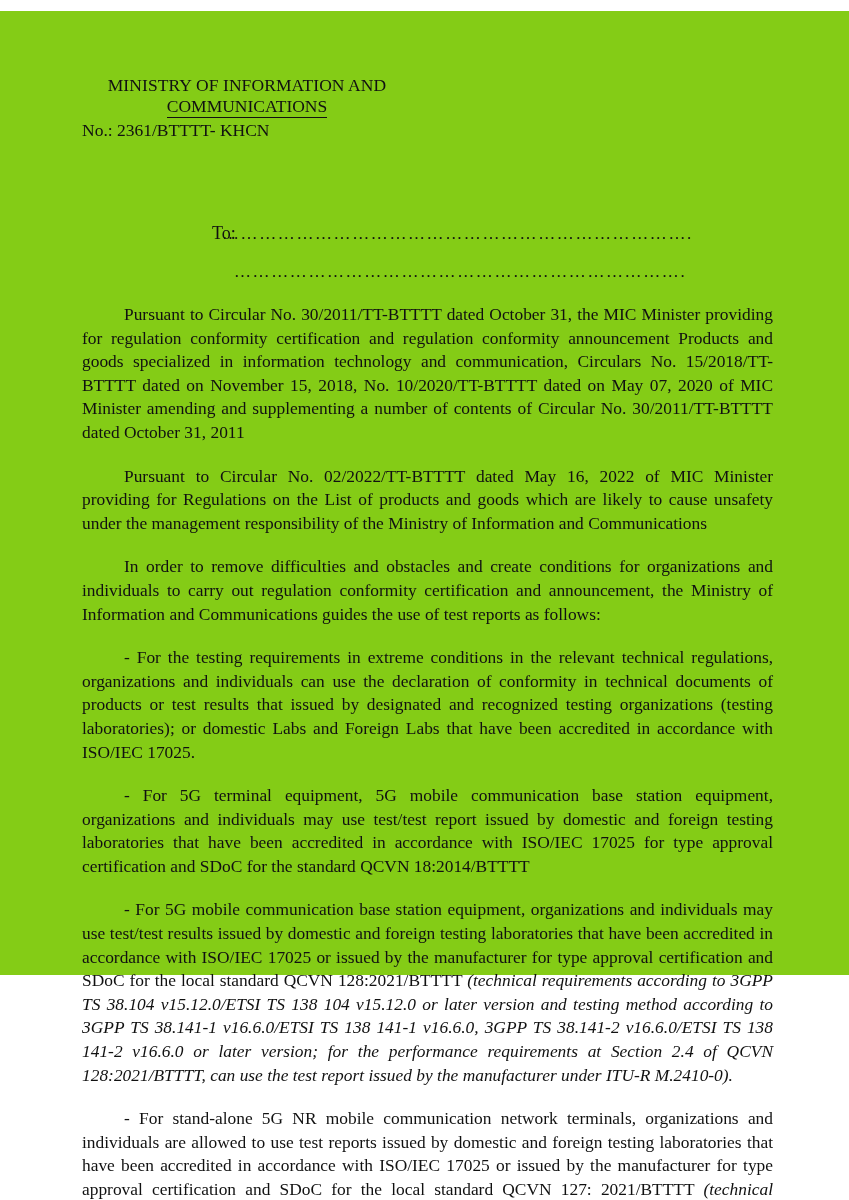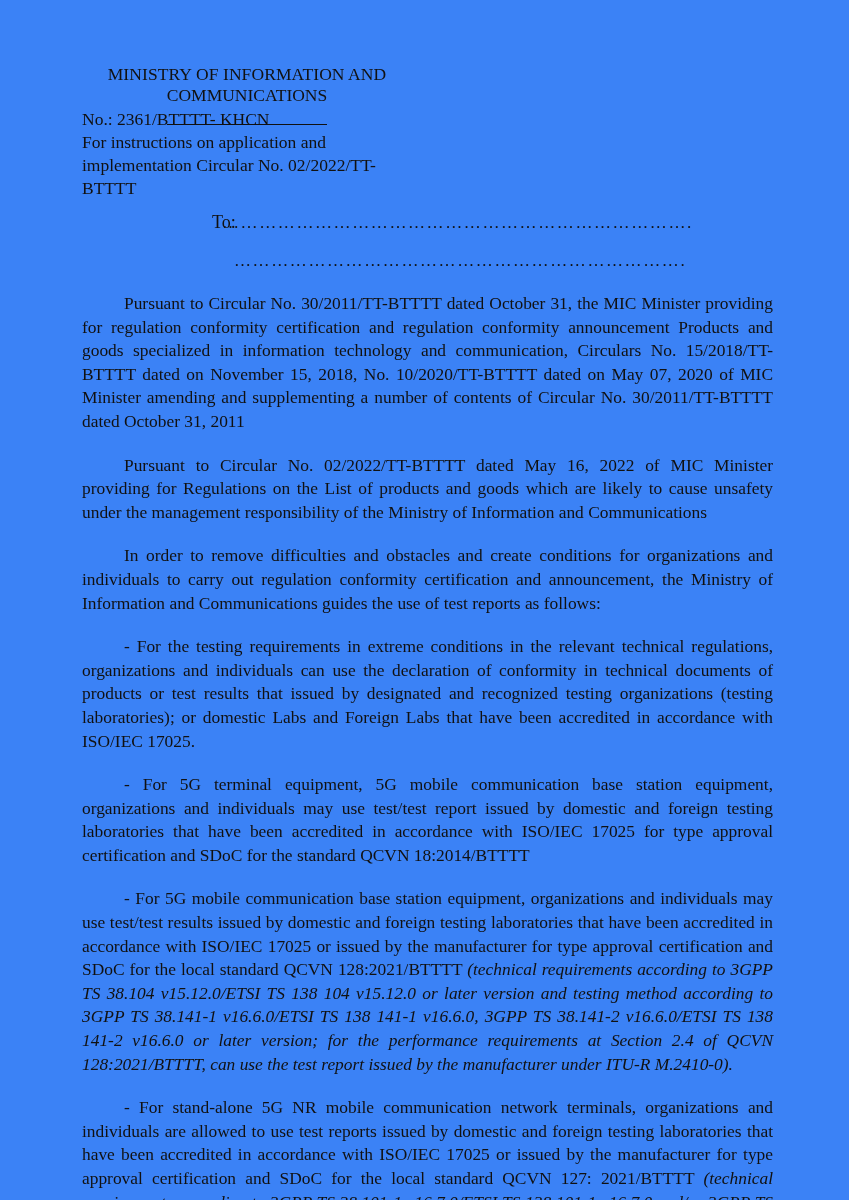--- a/index.html
+++ b/index.html
@@ -11,24 +11,24 @@
     width: 849px;
     height: 1200px;
     position: relative;
     font-family: "Liberation Serif", "DejaVu Serif", serif;
     color: #111111;
     overflow: hidden;
   }
 
   .page {
     position: absolute;
-    left: 0; top: 0;
+    left: 0; top: 11px;
     width: 849px;
-    height: 1200px;
-    background: #3b82f6;
+    height: 964px;
+    background: #84cc16;
     padding: 0;
     box-sizing: border-box;
   }
 
   
   .header {
     position: absolute;
     left: 82px;
     top: 64px;
     width: 690px;
@@ -51,21 +51,21 @@
     letter-spacing: 0.1px;
     white-space: nowrap;
   }
   .agency-line2 {
     text-align: center;
     font-size: 17.5px;
     line-height: 21px;
   }
   .agency-line2 span {
     border-bottom: 1.3px solid #111;
-    padding-bottom: 19px;
+    padding-bottom: 1px;
   }
   .doc-number {
     font-size: 17.5px;
     line-height: 23px;
     margin-top: 2px;
   }
   .doc-subject {
     font-size: 17.5px;
     line-height: 23px;
   }
@@ -164,21 +164,20 @@
 <div class="page">
 
   <div class="header">
 
     <div class="header-left">
       <div class="agency-line1">MINISTRY OF INFORMATION AND</div>
       <div class="agency-line2">
         <span>COMMUNICATIONS</span>
       </div>
       <div class="doc-number">No.: 2361/BTTTT- KHCN</div>
-      <div class="doc-subject">For instructions on application and implementation Circular No. 02/2022/TT-BTTTT</div>
     </div>
 
 
   </div>
 
   <div class="to-block">
     <div class="to-row">
       <div class="to-label">To:</div>
       <div class="to-dots">………………………………………………………………….</div>
     </div>

